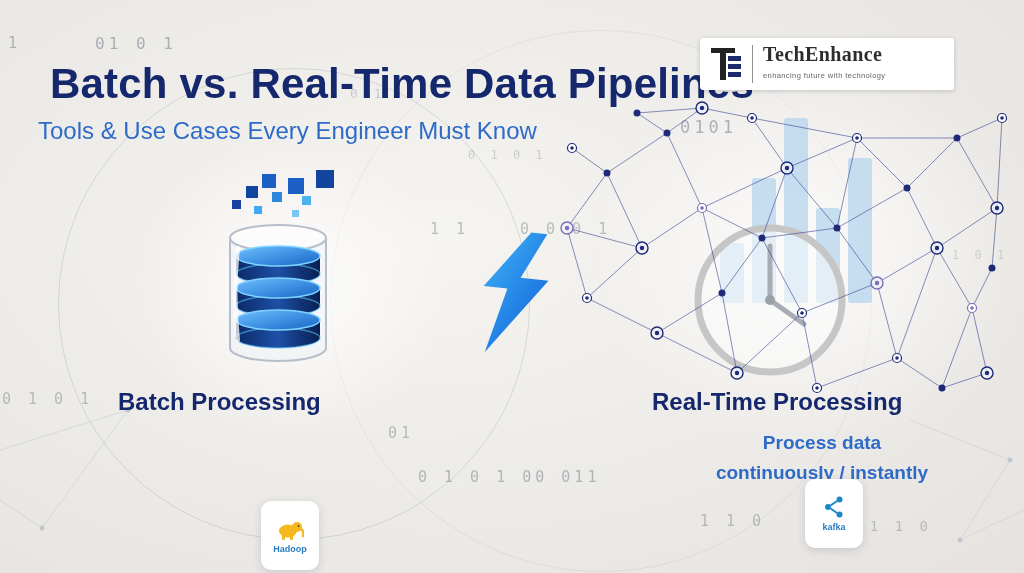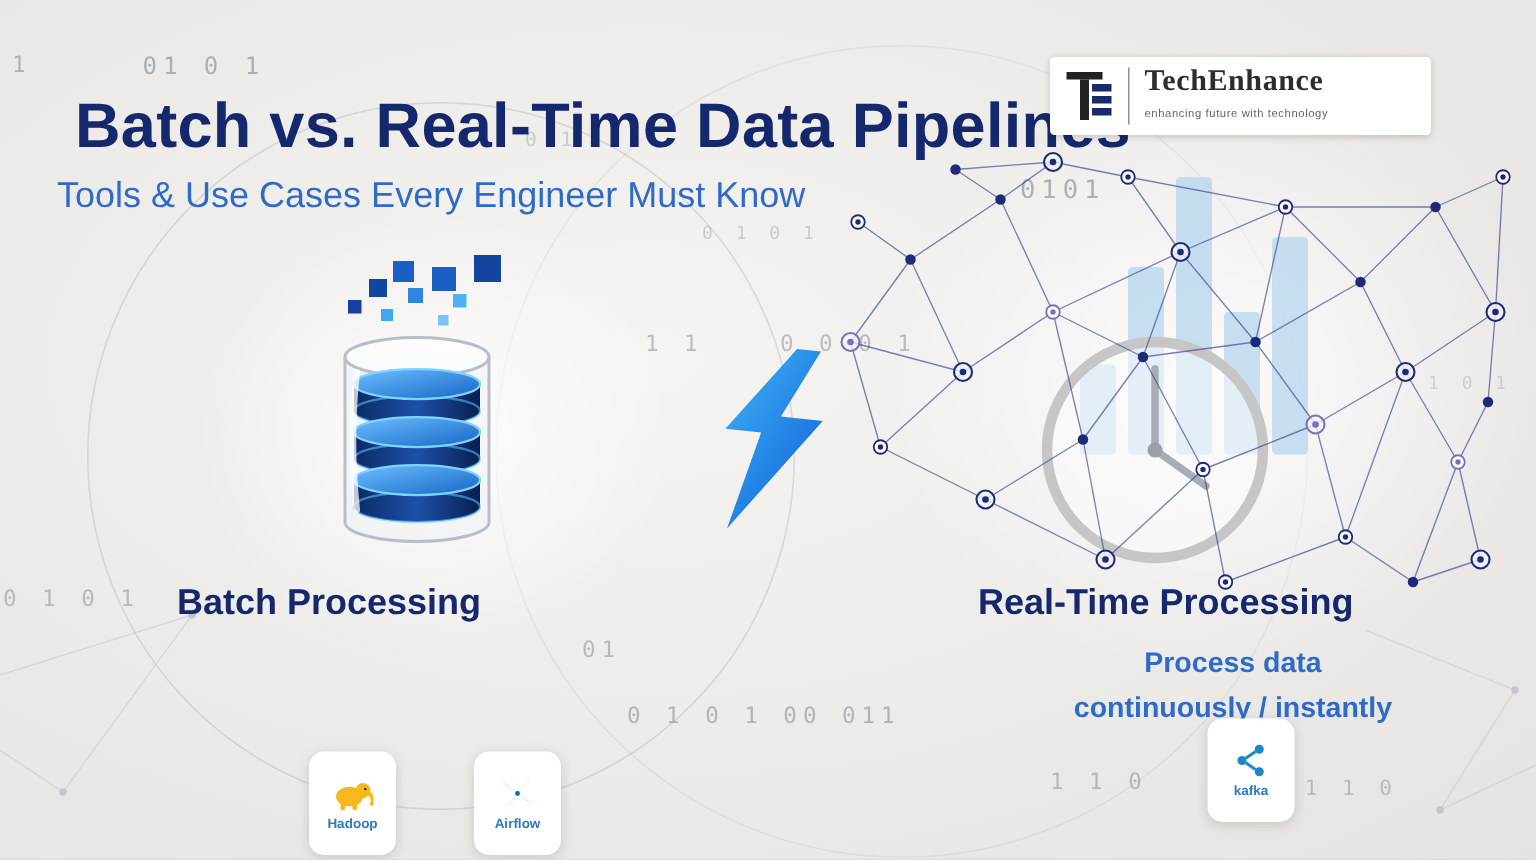--- a/index.html
+++ b/index.html
@@ -303,30 +303,20 @@
           <ellipse cx="12" cy="13" rx="9" ry="6.5"></ellipse>
           <circle cx="21" cy="9" r="5"></circle>
           <path d="M25 11 q4 3 1.5 8" stroke="#f5b91d" stroke-width="2.5" fill="none"></path>
           <rect x="6" y="17" width="3" height="5" rx="1"></rect>
           <rect x="14" y="17" width="3" height="5" rx="1"></rect>
         </g>
         <circle cx="22.5" cy="8" r="0.9" fill="#4a3a00"></circle>
       </svg>
       <div class="badge-label">Hadoop</div>
     </div>
-    <div class="badge">
-      <svg width="26" height="24" viewBox="0 0 26 24">
-        <path d="M13 12 L1 3 Q8 8 13 12 Z" fill="#0692ce"></path>
-        <path d="M13 12 L1 3 Q8 8 13 12 Z" fill="#12c2e0" transform="rotate(90 13 12)"></path>
-        <path d="M13 12 L1 3 Q8 8 13 12 Z" fill="#0692ce" transform="rotate(180 13 12)"></path>
-        <path d="M13 12 L1 3 Q8 8 13 12 Z" fill="#12c2e0" transform="rotate(270 13 12)"></path>
-        <circle cx="13" cy="12" r="1.6" fill="#0b6fa8"></circle>
-      </svg>
-      <div class="badge-label">Airflow</div>
-    </div>
   </div>
 
   <div class="badges rt">
     <div class="badge">
       <svg width="24" height="24" viewBox="0 0 24 24">
         <g fill="#1d86c8">
           <circle cx="6" cy="12" r="3"></circle>
           <circle cx="17.5" cy="4.5" r="3"></circle>
           <circle cx="17.5" cy="19.5" r="3"></circle>
         </g>

